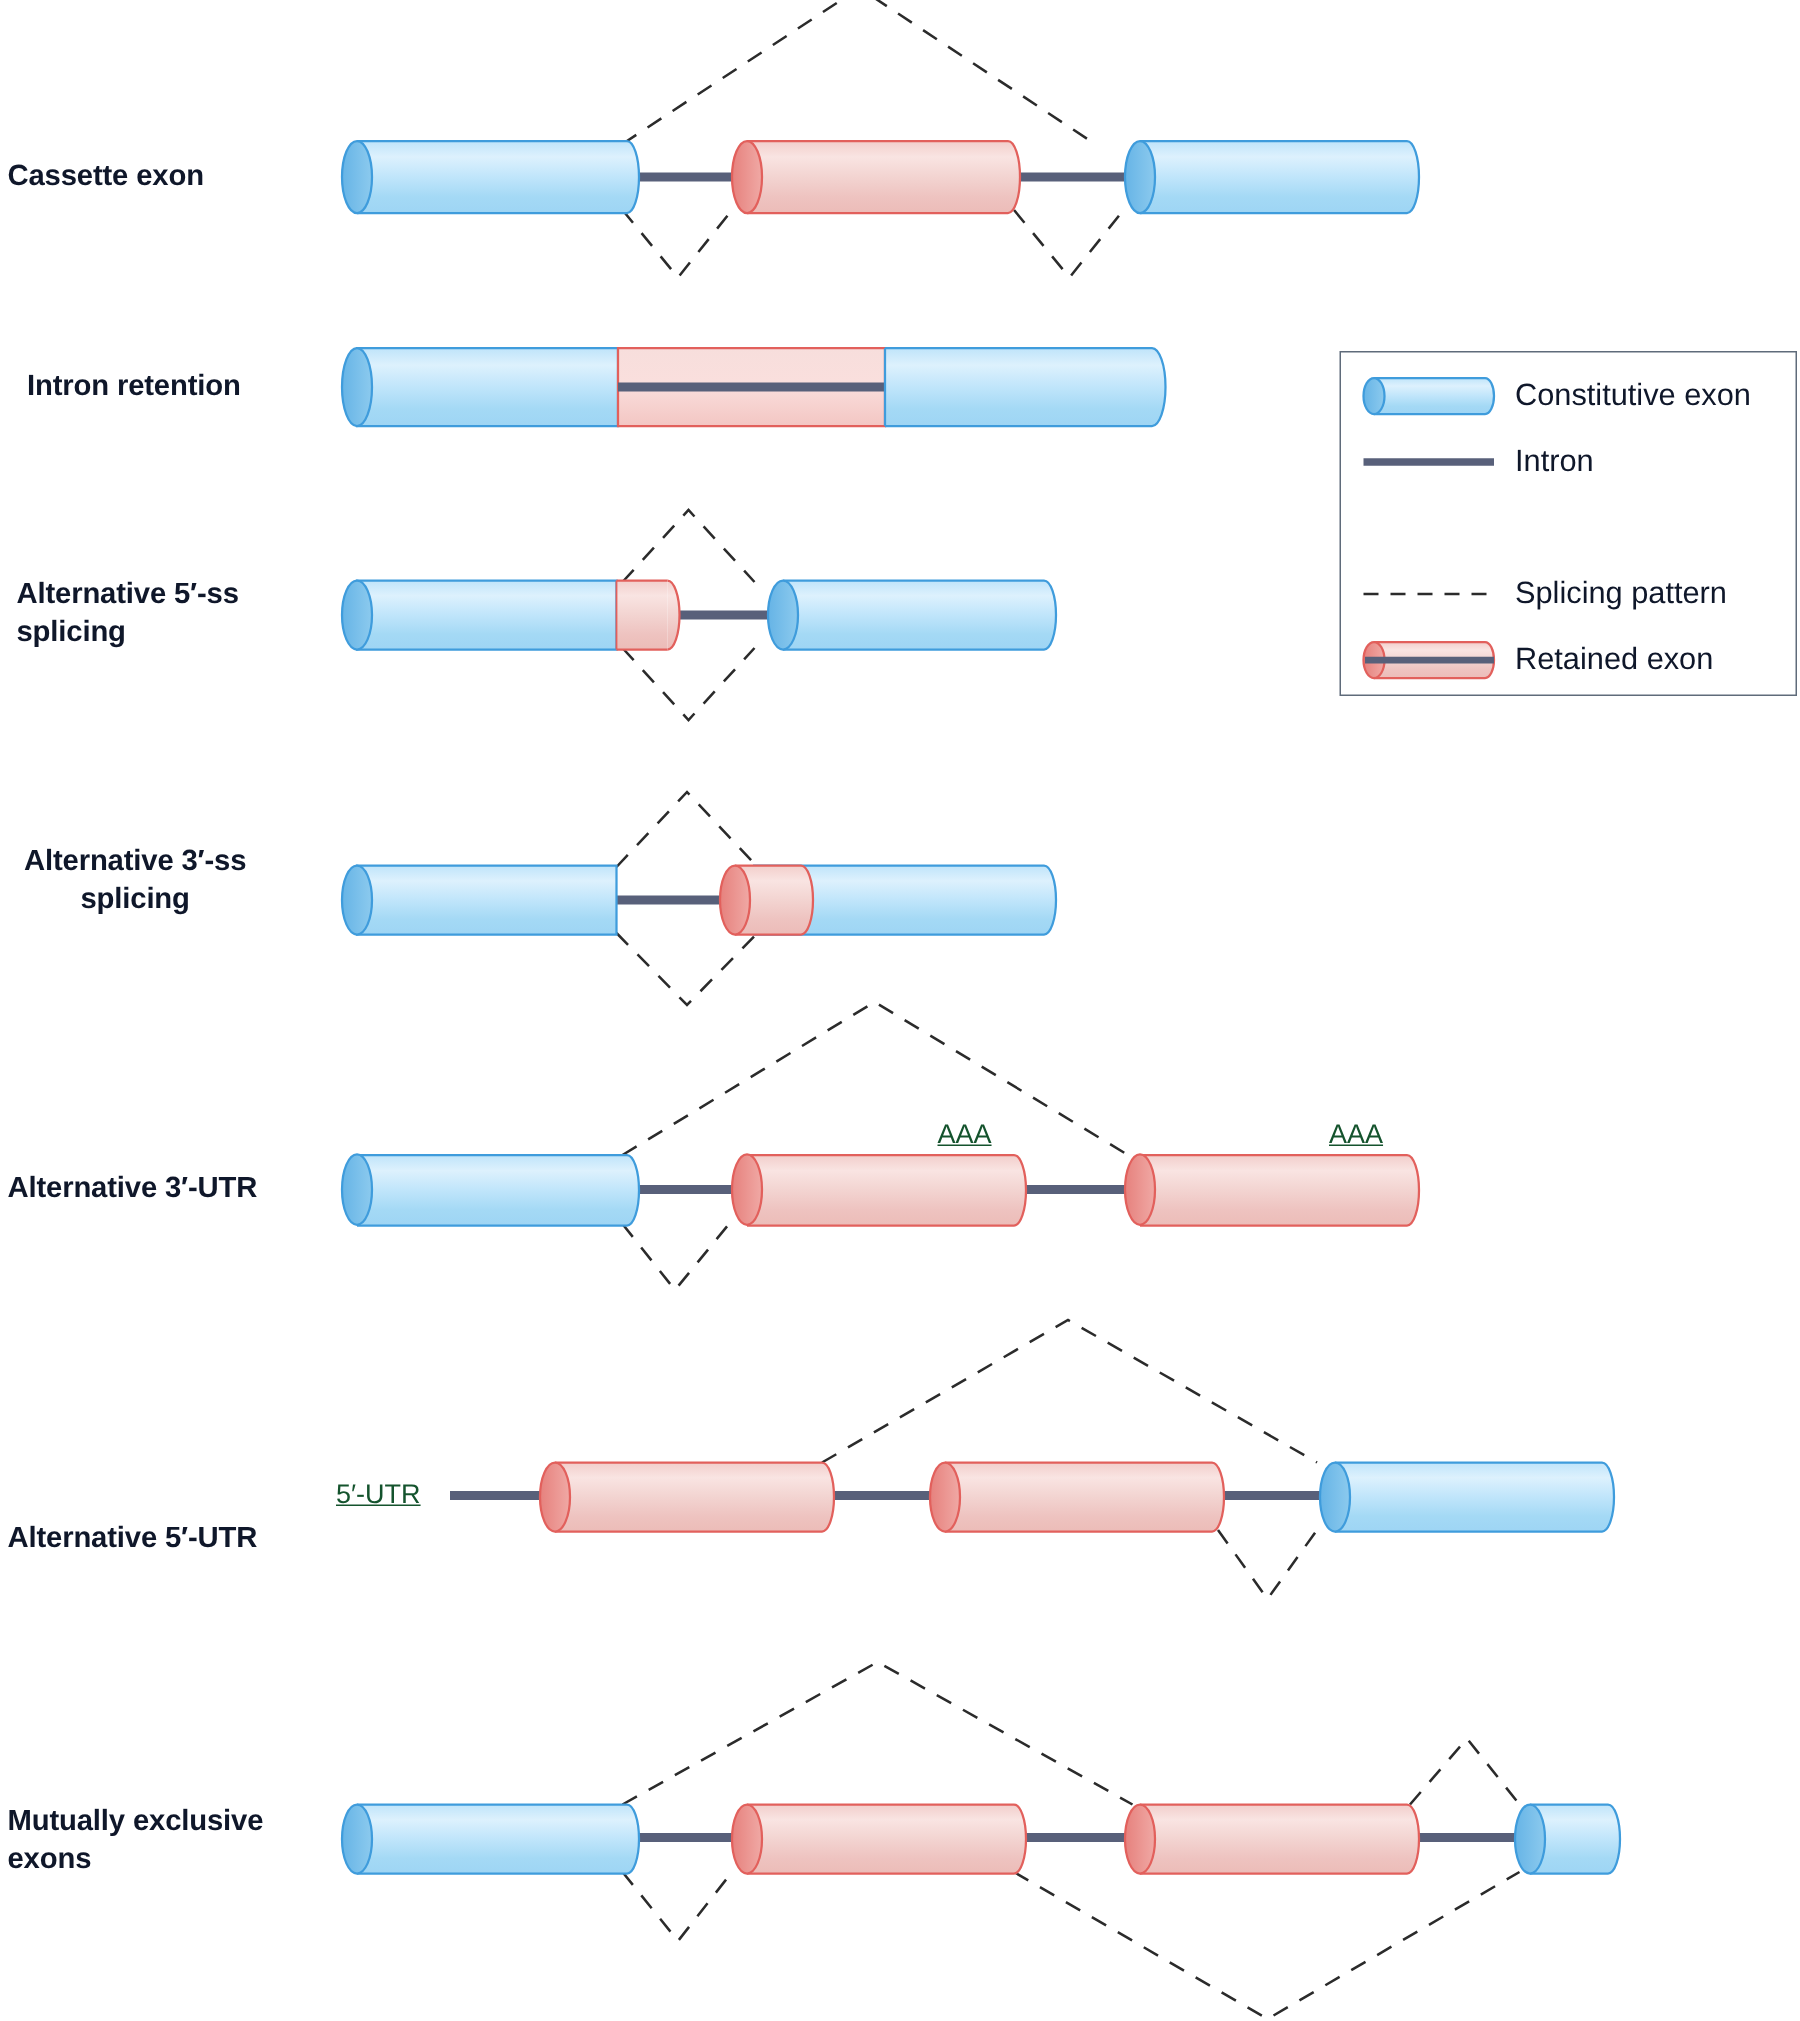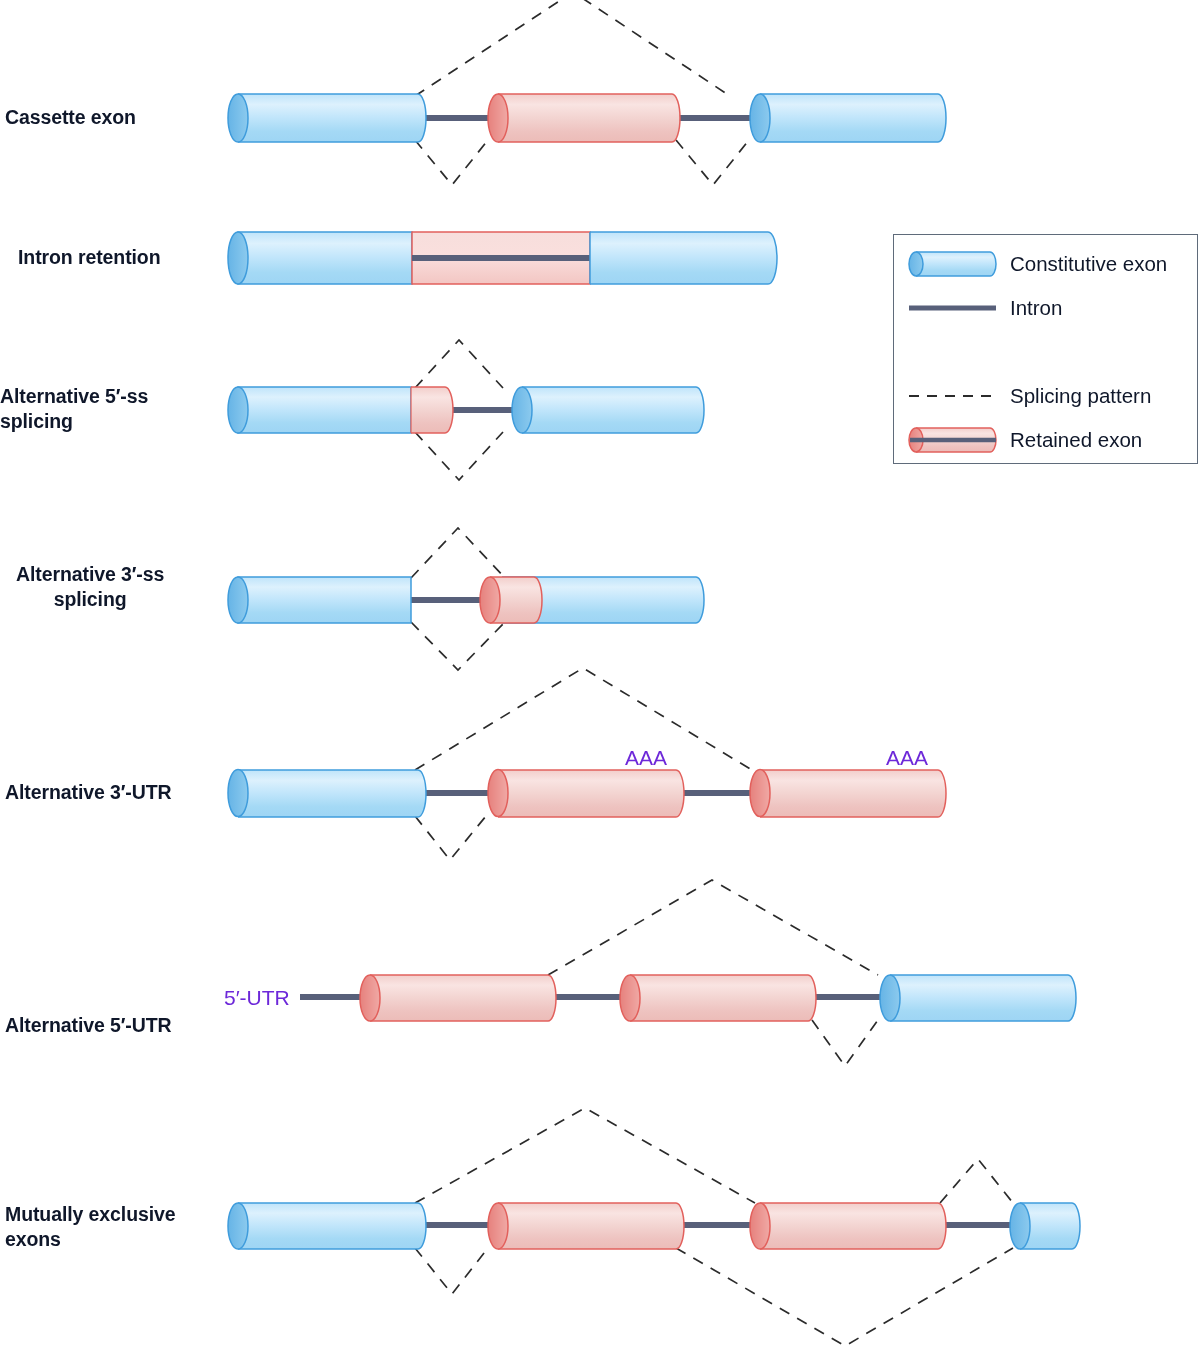--- a/index.html
+++ b/index.html
@@ -6,22 +6,22 @@
   body{
     width:1200px;height:1347px;position:relative;overflow:hidden;
     font-family:"Liberation Sans","DejaVu Sans",sans-serif;
   }
   #stage{position:absolute;inset:0;width:1200px;height:1347px;}
   .row-label{
     position:absolute;font-weight:bold;font-size:19.5px;color:#0f172a;
     line-height:25px;letter-spacing:-0.1px;
   }
   .annot{
-    position:absolute;font-size:21px;color:#6d28d9;font-weight:400;
-    letter-spacing:0px;white-space:nowrap;
+    position:absolute;font-size:18px;color:#14532d;font-weight:400;
+    letter-spacing:0px;white-space:nowrap;text-decoration:underline;
   }
   .legend-box{
     position:absolute;left:893px;top:234px;width:305px;height:230px;
     border:1.6px solid #5f6b7a;background:#ffffff;box-sizing:border-box;
   }
   .legend-row{
     position:absolute;left:0;width:305px;height:40px;display:flex;
     align-items:center;
   }
   .legend-swatch{
@@ -271,21 +271,21 @@
 </svg>
 
 <div class="row-label" style="left:5px;top:105px;">
   <div>Cassette exon</div>
 </div>
 
 <div class="row-label" style="left:18px;top:245px;">
   <div>Intron retention</div>
 </div>
 
-<div class="row-label" style="left:0;top:384px;">
+<div class="row-label" style="left:11px;top:384px;">
   <div>Alternative 5′-ss</div>
   <div>splicing</div>
 </div>
 
 <div class="row-label" style="left:16px;top:562px;text-align:center;">
   <div>Alternative 3′-ss</div>
   <div>splicing</div>
 </div>
 
 <div class="row-label" style="left:5px;top:780px;">

